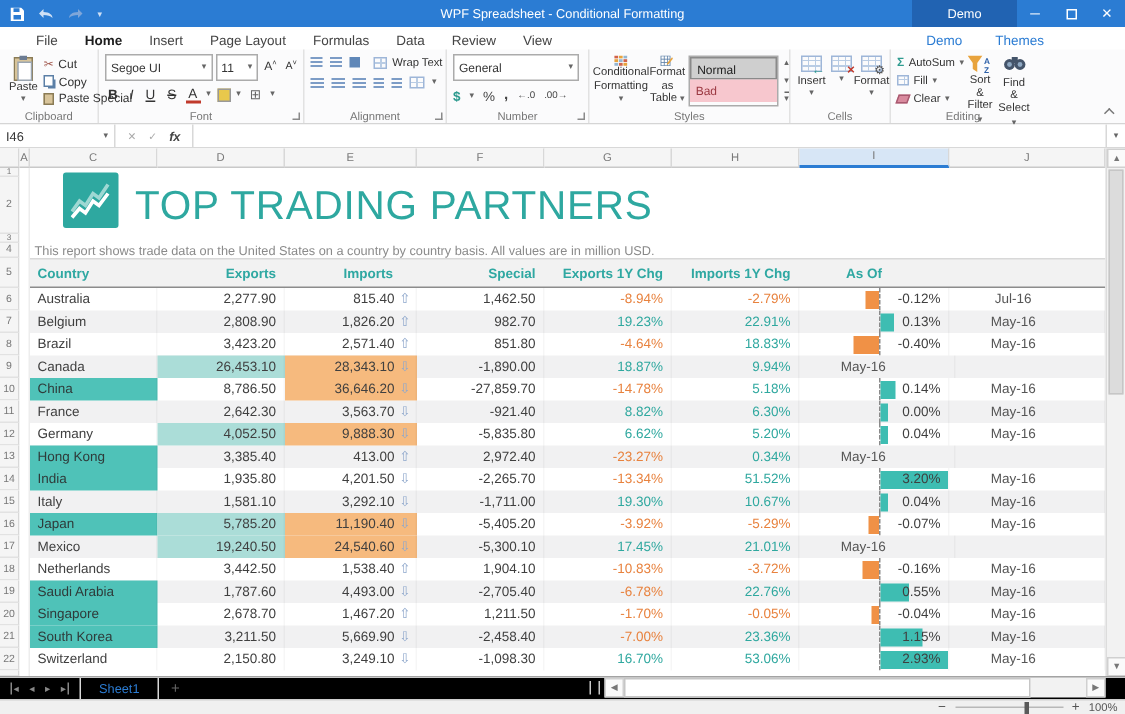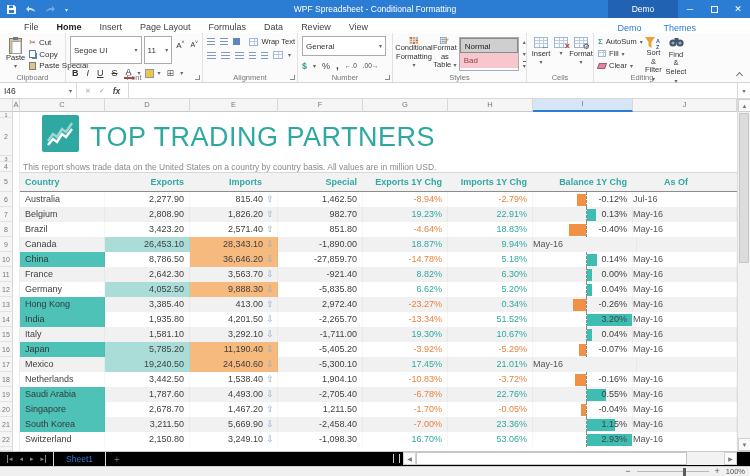--- a/index.html
+++ b/index.html
@@ -26,21 +26,21 @@
   .tabrow-rightpad{width:58px;}
 
   
   .ribbon{position:absolute;left:0;top:33px;width:750px;height:50px;background:#FBFBFC;border-bottom:1px solid #D5D5D5;display:flex;}
   .rgroup{position:relative;height:100%;border-right:1px solid #E2E2E2;padding:3px 2px 11px 4px;display:flex;}
   .glabel{position:absolute;bottom:0px;left:0;right:0;text-align:center;font-size:7.5px;color:#777;}
   .launcher{position:absolute;bottom:2px;right:2px;width:5px;height:5px;border-right:1px solid #8a8a8a;border-bottom:1px solid #8a8a8a;}
   .caret{font-size:6px;color:#666;line-height:1;}
   .bigbtn{display:flex;flex-direction:column;align-items:center;justify-content:flex-start;font-size:7.5px;color:#333;text-align:center;line-height:1.15;padding:1px 2px;}
   .minirow{display:flex;align-items:center;gap:3px;font-size:8px;color:#333;height:11px;white-space:nowrap;}
-  .combo{border:1px solid #ABABAB;background:#fff;height:28px;display:flex;align-items:center;font-size:8px;color:#333;padding:0 3px;justify-content:space-between;}
+  .combo{border:1px solid #ABABAB;background:#fff;height:18px;display:flex;align-items:center;font-size:8px;color:#333;padding:0 3px;justify-content:space-between;}
   .fmtbtn{font-size:9px;color:#333;padding:0 2px;line-height:12px;}
   .ic-bars{display:inline-block;width:9px;height:7px;background:repeating-linear-gradient(180deg,#7C9CC6 0 1.3px,transparent 1.3px 2.8px);}
   .icon-grid{position:relative;display:inline-block;width:14px;height:11px;border:1px solid #9EB6D8;
      background-image:repeating-linear-gradient(0deg,transparent 0 2.6px,#B9CCE4 2.6px 3.6px),repeating-linear-gradient(90deg,transparent 0 3.6px,#B9CCE4 3.6px 4.6px);}
   .ovl{position:absolute;right:-3px;bottom:-4px;font-size:9px;font-weight:bold;line-height:1;}
   .gallery{width:60px;border:1px solid #ABABAB;display:flex;flex-direction:column;margin-top:1px;}
   .gal-item{height:15px;line-height:15px;font-size:8px;padding-left:4px;}
   .gal-normal{background:#CFCFCF;color:#222;border:1px solid #8a8a8a;}
   .gal-bad{background:#F7C7CE;color:#9C3A43;}
   .gal-arrows{width:11px;display:flex;flex-direction:column;align-items:center;justify-content:space-between;padding:2px 0;color:#666;font-size:6px;}
@@ -80,21 +80,21 @@
   .cell{height:15px;line-height:15px;font-size:9px;color:#3F3F3F;border-right:1px solid rgba(0,0,0,0.035);white-space:nowrap;overflow:hidden;}
   .c-country{width:85px;padding-left:5px;}
   .c-exports{width:85px;}
   .c-imports{width:88px;display:flex;}
   .c-imports .v{flex:1;text-align:right;}
   .c-imports .arrow{width:14px;text-align:center;color:#8FA8CC;font-size:9px;}
   .c-balance{width:85px;}
   .c-num{text-align:right;padding-right:5px;}
   .c-pct{width:85px;text-align:right;padding-right:5px;}
   .c-bar{width:100px;position:relative;}
-  .c-asof{width:104px;text-align:left;padding-right:18px;color:#555;}
+  .c-asof{width:104px;text-align:center;padding-right:18px;color:#555;}
   .hl-country{background:#4FC2B8;color:#2F3B3A;}
   .hl-exp{background:#ABDDD8;}
   .hl-imp{background:#F6BA7E;}
   .neg{color:#E8823E;}
   .pos{color:#2FA89F;}
   .axis{position:absolute;left:53px;top:0;bottom:0;width:0;border-left:1px dashed #8a8a8a;}
   .bar{position:absolute;top:1.5px;bottom:1.5px;}
   .bar.p{background:#3EBDB2;}
   .bar.n{background:#F09146;}
   .c-bar .v{position:absolute;right:5px;top:0;line-height:15px;z-index:2;}
@@ -444,21 +444,20 @@
       </div>
       <div class="report-title">TOP TRADING PARTNERS</div>
       <div class="report-sub">This report shows trade data on the United States on a country by country basis. All values are in million USD.</div>
       <div class="theader" id="theader-mount">
           <div class="th" style="width: 85px; text-align: left; padding: 0px 0px 0px 5px;">Country</div>
           <div class="th" style="width: 85px; text-align: right; padding: 0px 6px 0px 0px;">Exports</div>
           <div class="th" style="width: 88px; text-align: right; padding: 0px 16px 0px 0px;">Imports</div>
           <div class="th" style="width: 85px; text-align: right; padding: 0px 6px 0px 0px;">Special</div>
           <div class="th" style="width: 85px; text-align: right; padding: 0px 6px 0px 0px;">Exports 1Y Chg</div>
           <div class="th" style="width: 85px; text-align: right; padding: 0px 6px 0px 0px;">Imports 1Y Chg</div>
-          <div class="th" style="width: 100px; text-align: right; padding: 0px 6px 0px 0px;">Balance 1Y Chg</div>
           <div class="th" style="width: 104px; text-align: center; padding: 0px 18px 0px 0px;">As Of</div>
         </div>
       <div class="rows" id="rows-mount">
   <div class="trow">
     <div class="cell c-country">Australia</div>
     <div class="cell c-num c-exports">2,277.90</div>
     <div class="cell c-imports">
               <span class="v">815.40</span>
               <span class="arrow">⇧</span>
             </div>
@@ -579,25 +578,20 @@
   <div class="trow">
     <div class="cell c-country hl-country">Hong Kong</div>
     <div class="cell c-num c-exports">3,385.40</div>
     <div class="cell c-imports">
               <span class="v">413.00</span>
               <span class="arrow">⇧</span>
             </div>
     <div class="cell c-num c-balance">2,972.40</div>
     <div class="cell c-pct c-expchg neg">-23.27%</div>
     <div class="cell c-pct c-impchg pos">0.34%</div>
-    <div class="cell c-bar">
-              <span class="axis"></span>
-              <span class="bar n" style="width: 13px; left: 40px;"></span>
-              <span class="v">-0.26%</span>
-            </div>
     <div class="cell c-asof">May-16</div>
   </div>
 
   <div class="trow">
     <div class="cell c-country hl-country">India</div>
     <div class="cell c-num c-exports">1,935.80</div>
     <div class="cell c-imports">
               <span class="v">4,201.50</span>
               <span class="arrow">⇩</span>
             </div>

